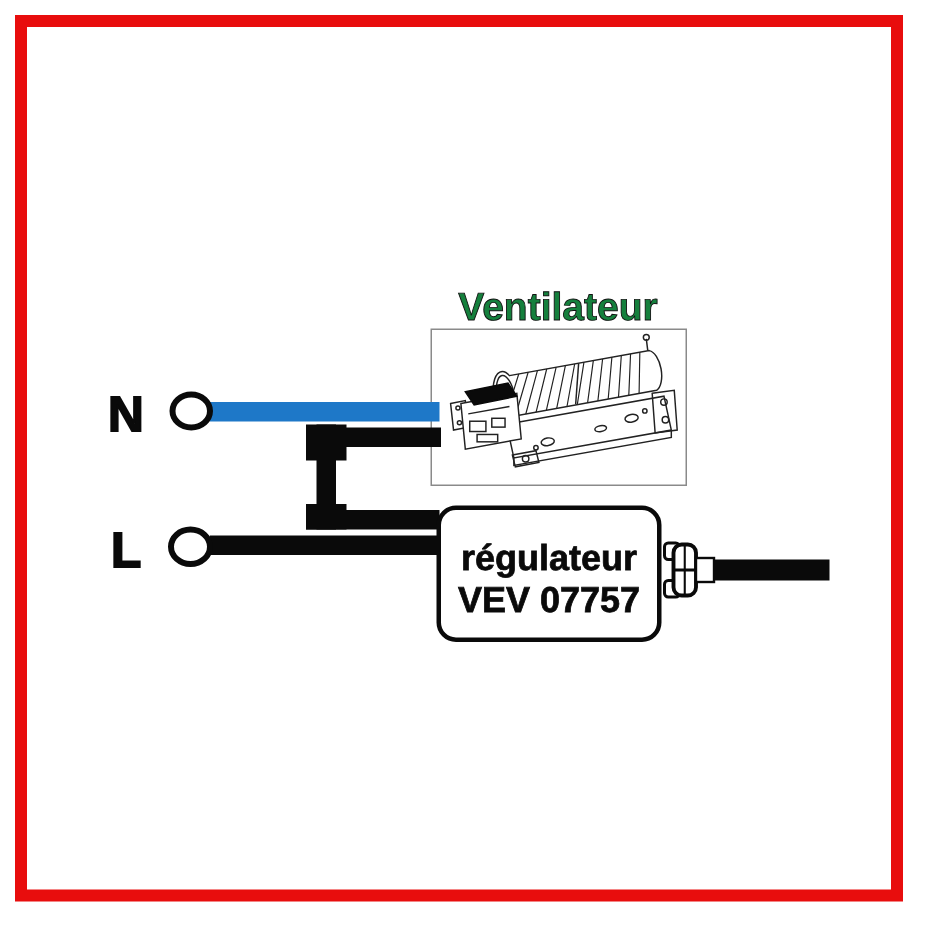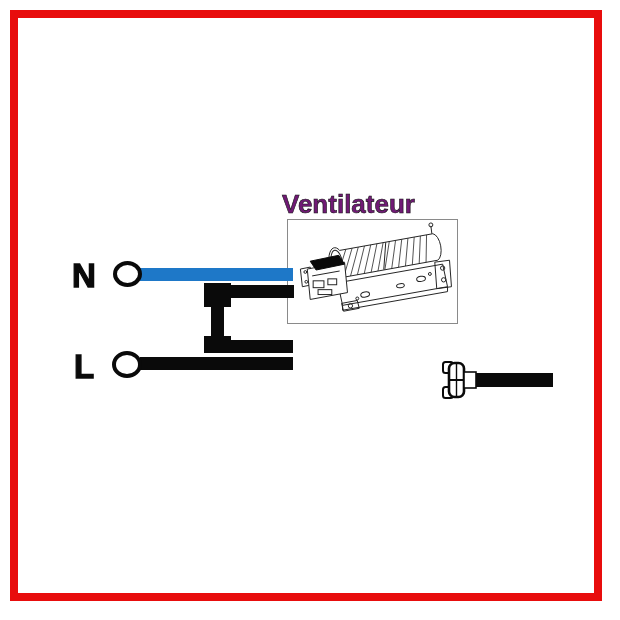--- a/index.html
+++ b/index.html
@@ -16,21 +16,22 @@
     left: 10px; top: 10px;
     width: 592px; height: 591px;
     border: 8px solid var(--frame, #e80d0d);
     box-sizing: border-box;
   }
   .abs { position: absolute; }
 
   
   .fan-label {
     left: 282px; top: 189px; width: 180px;
-    font-size: 26px; font-weight: 700; color: #701a75;
+    text-align: center;
+    font-size: 26px; font-weight: 700; color: #15803d;
     letter-spacing: 0px;
     -webkit-text-stroke: 0.6px #111;
   }
   .term-label {
     font-size: 33px; font-weight: 700; color: #0a0a0a;
     -webkit-text-stroke: 1.3px #0a0a0a;
     line-height: 1;
   }
   .n-label { left: 72px; top: 259px; }
   .l-label { left: 74px; top: 350px; }
@@ -136,20 +137,24 @@
   <div class="abs wire junction-cap-bottom"></div>
   <div class="abs wire wire-regulator-feed"></div>
   <div class="abs wire-neutral wire" style="background: var(--neutral-wire, #1e78c8);"></div>
   <div class="abs wire wire-line"></div>
 
   <div class="abs term-label n-label">N</div>
   <div class="abs terminal n-circle"></div>
   <div class="abs term-label l-label">L</div>
   <div class="abs terminal l-circle"></div>
 
+  <div class="abs regulator-box">
+    <div class="line">régulateur</div>
+    <div class="line">VEV 07757</div>
+  </div>
 
   <svg class="abs connector-svg" viewBox="0 0 120 50" fill="#ffffff" stroke="#0a0a0a">
     <rect x="5" y="7" width="10" height="11" rx="2.5" stroke-width="2"></rect>
     <rect x="5" y="32" width="10" height="11" rx="2.5" stroke-width="2"></rect>
     <rect x="11" y="8" width="15" height="34" rx="5.5" stroke-width="2.6"></rect>
     <line x1="11" y1="25" x2="26" y2="25" stroke-width="2"></line>
     <line x1="18.5" y1="8" x2="18.5" y2="42" stroke-width="1.4"></line>
     <rect x="26" y="17" width="12" height="16" stroke-width="1.6"></rect>
     <rect x="38" y="18" width="77" height="14" fill="#0a0a0a" stroke="none"></rect>
   </svg>

